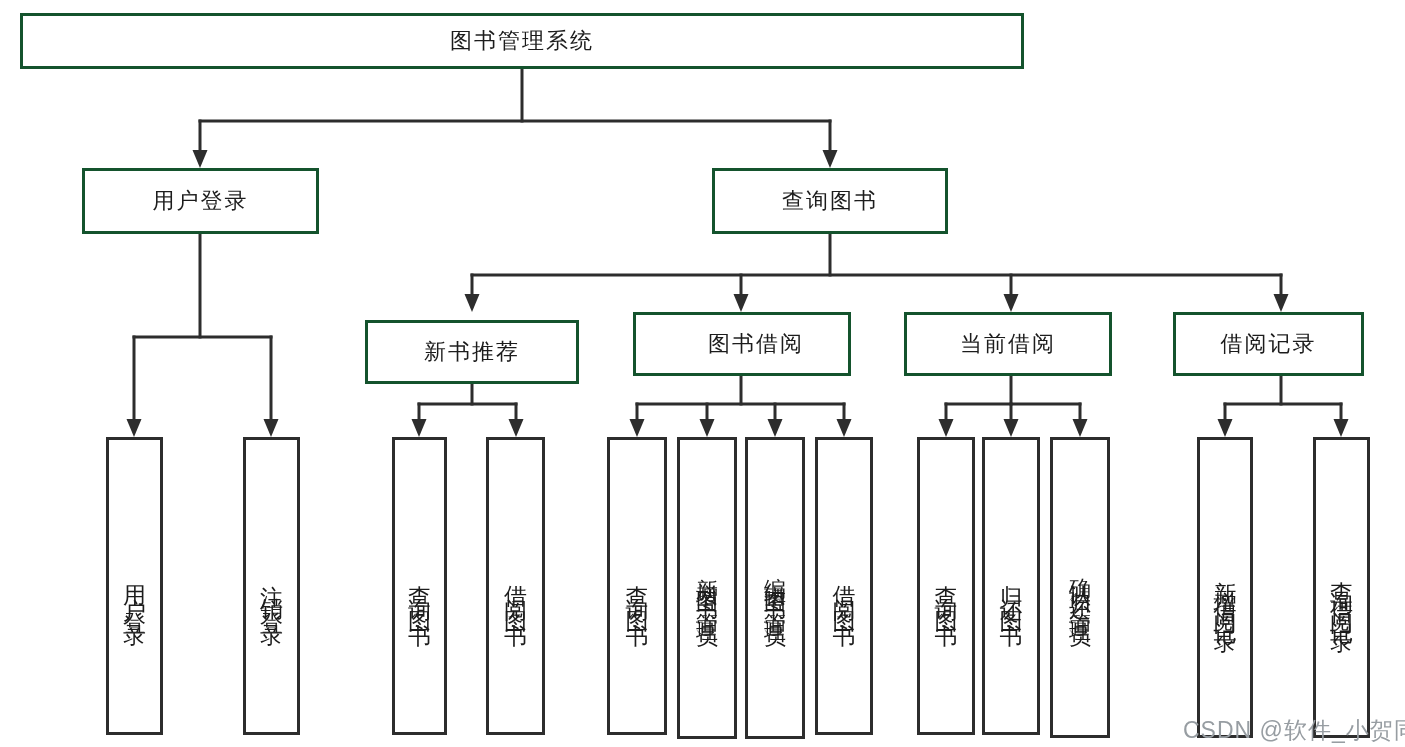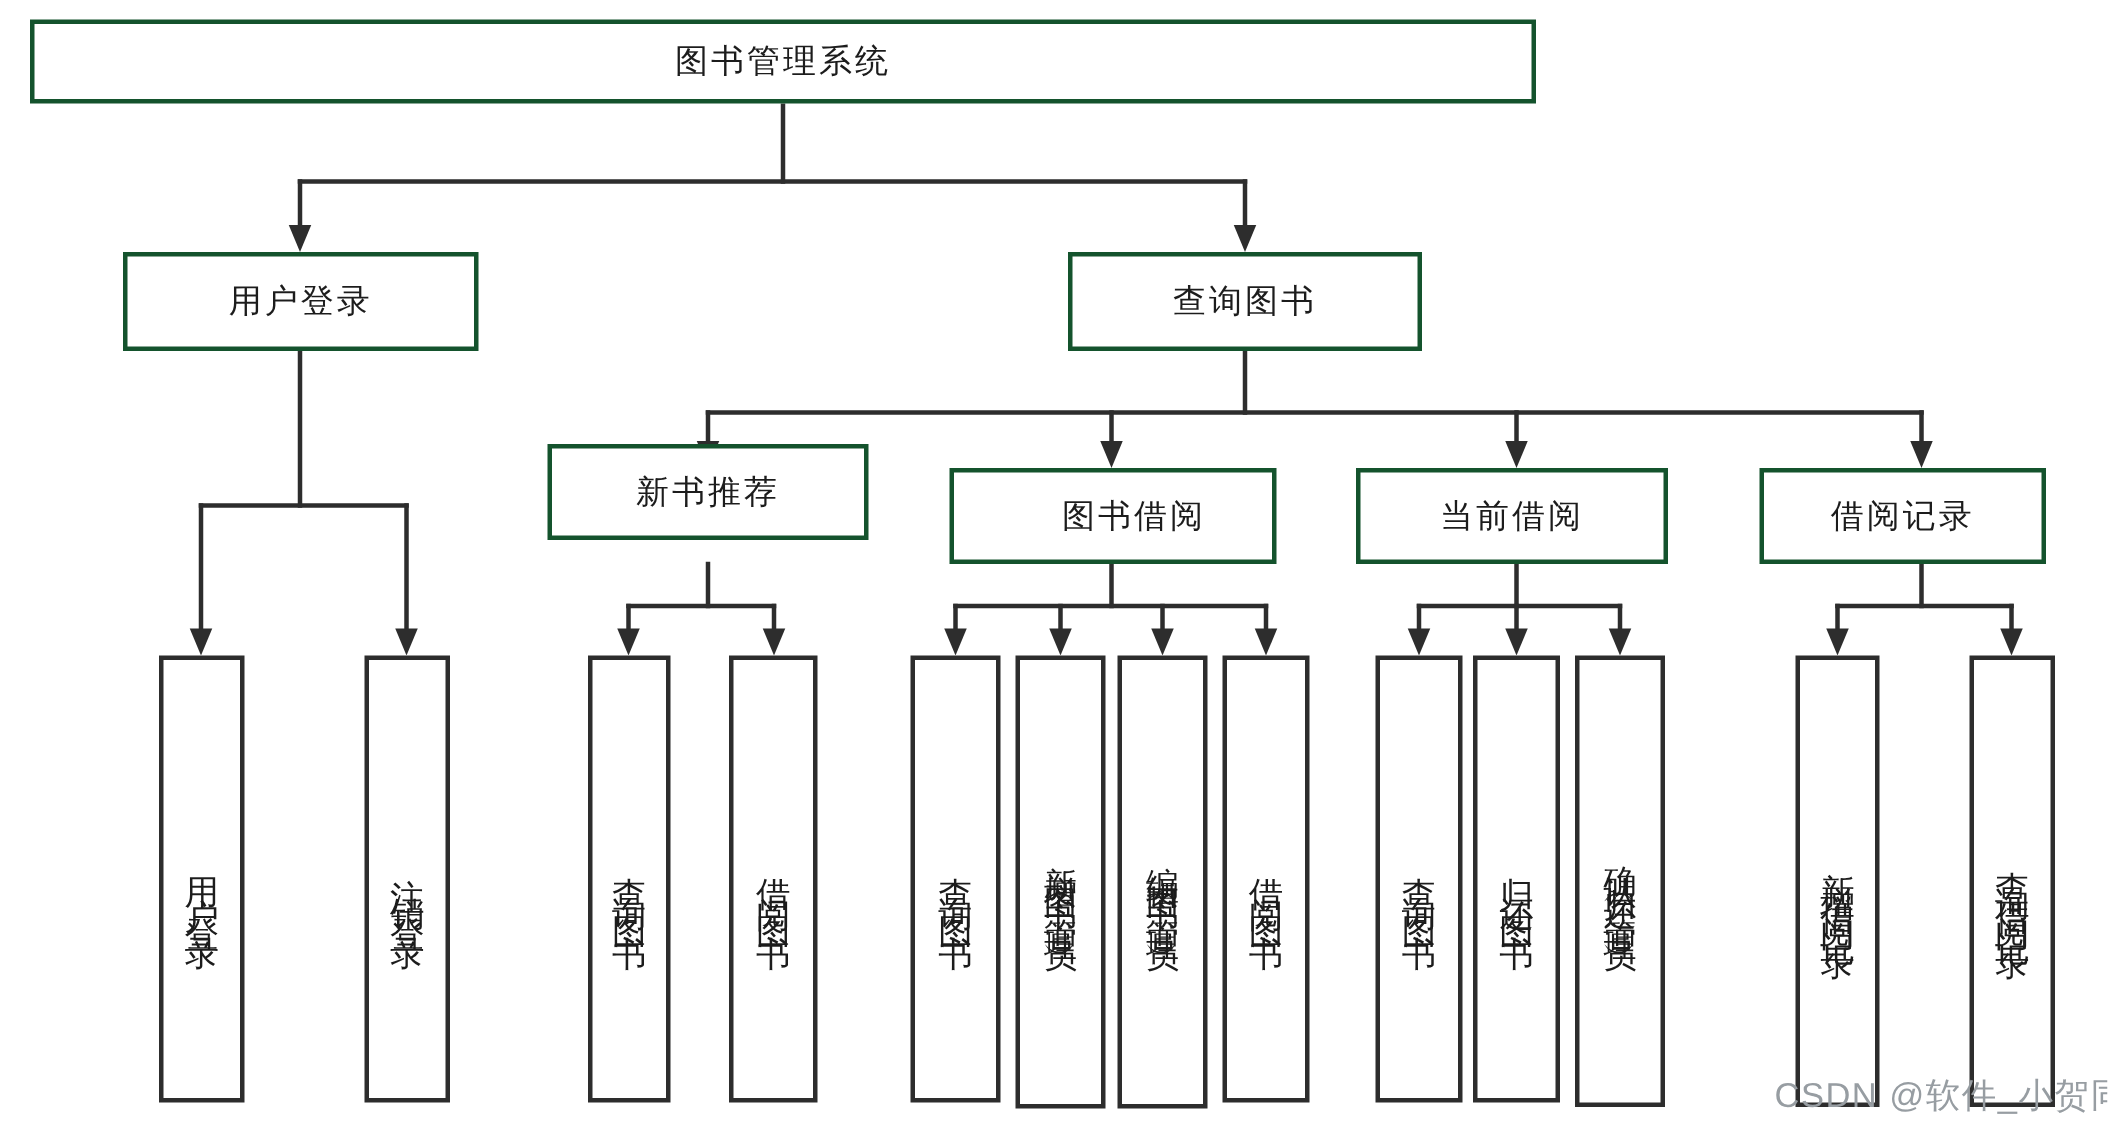--- a/index.html
+++ b/index.html
@@ -152,21 +152,21 @@
     <span>图书管理系统</span>
   </div>
 
   <div class="hbox" style="left:82px; top:168px; width:237px; height:66px;">
     <span>用户登录</span>
   </div>
   <div class="hbox" style="left:712px; top:168px; width:236px; height:66px;">
     <span>查询图书</span>
   </div>
 
-  <div class="hbox" style="left:365px; top:296px; width:214px; height:64px;">
+  <div class="hbox" style="left:365px; top:320px; width:214px; height:64px;">
     <span>新书推荐</span>
   </div>
   <div class="hbox" style="left:633px; top:312px; width:218px; height:64px;padding-left:28px;">
     <span>图书借阅</span>
   </div>
   <div class="hbox" style="left:904px; top:312px; width:208px; height:64px;">
     <span>当前借阅</span>
   </div>
   <div class="hbox" style="left:1173px; top:312px; width:191px; height:64px;">
     <span>借阅记录</span>

